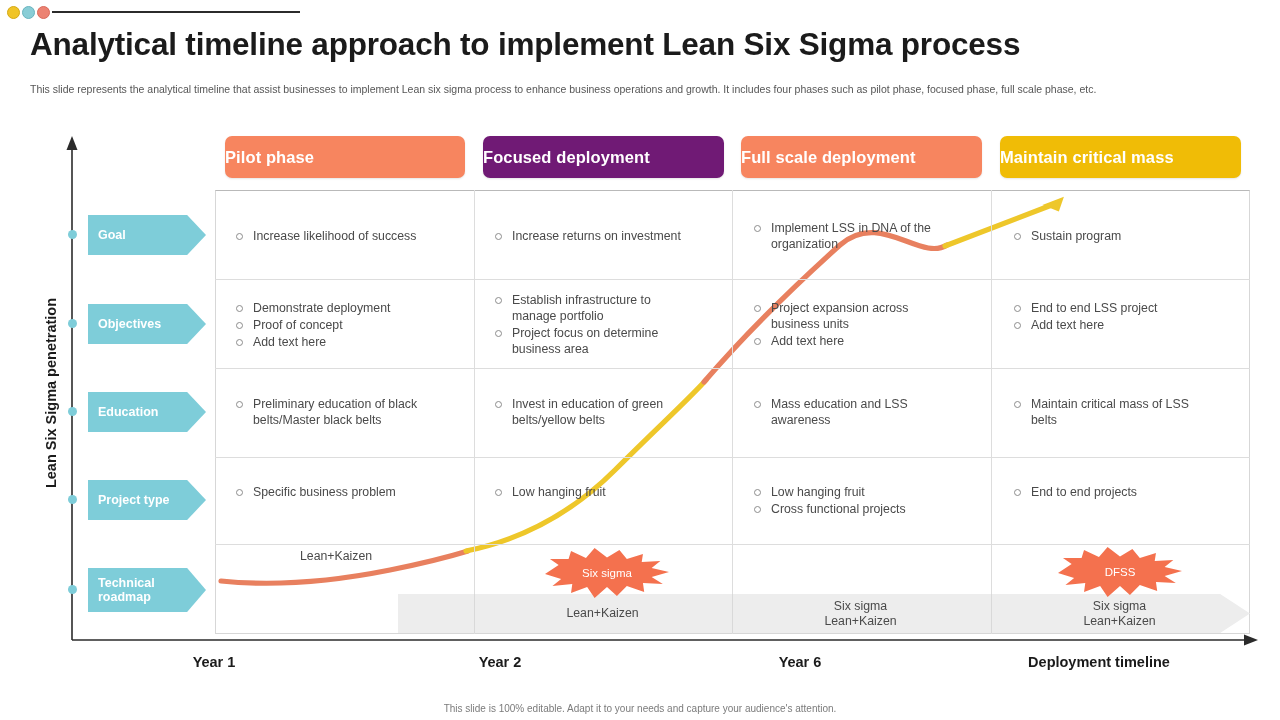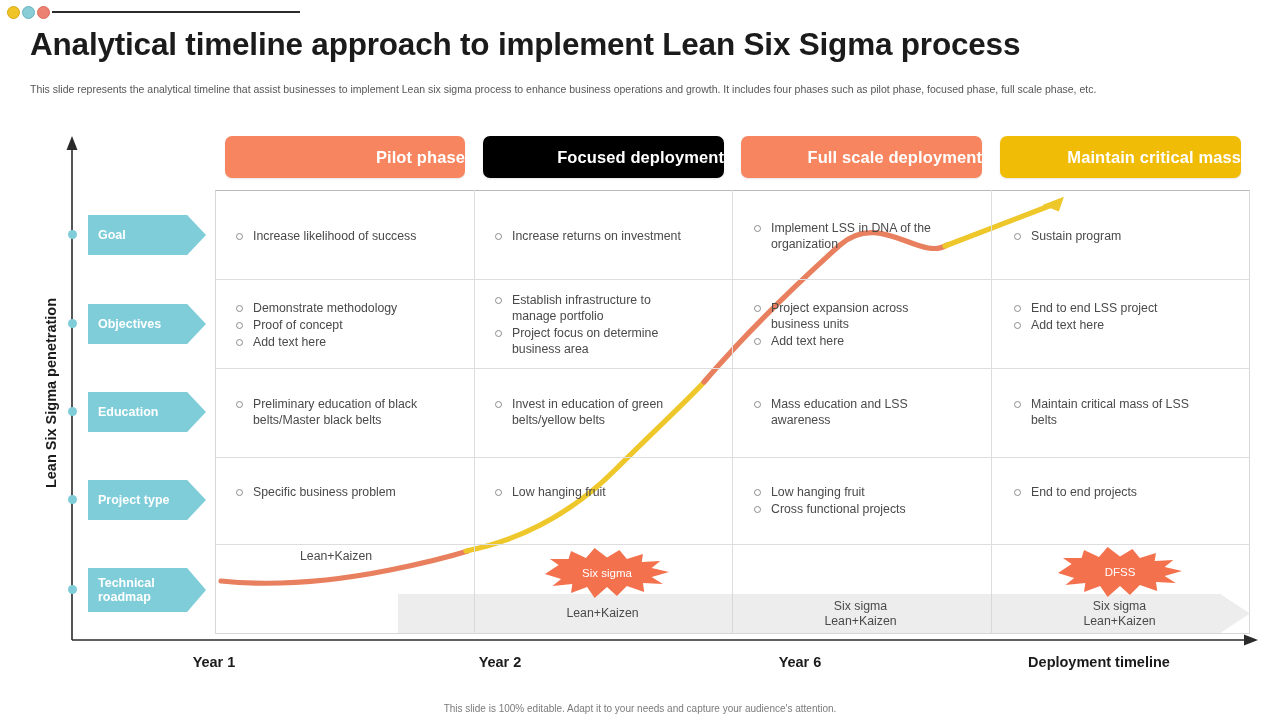--- a/index.html
+++ b/index.html
@@ -36,21 +36,21 @@
     transform:rotate(-90deg);transform-origin:center center;
     text-align:center;font-size:14.5px;font-weight:bold;color:#1b1b1b;
   }
 
   
   #axes{position:absolute;left:0;top:0;width:1280px;height:720px;pointer-events:none;}
 
   
   .phase{
     position:absolute;top:136px;height:42px;border-radius:7px;
-    display:flex;align-items:center;justify-content:flex-end;
+    display:flex;align-items:center;justify-content:flex-start;
     color:#ffffff;font-weight:bold;font-size:16.5px;letter-spacing:.1px;
     box-shadow:0 1px 2px rgba(0,0,0,.10);
   }
 
   
   .rowlabel{
     position:absolute;left:88px;width:118px;height:40px;
     background:#7ecdd9;
     clip-path:polygon(0 0, 84% 0, 100% 50%, 84% 100%, 0 100%);
     display:flex;align-items:center;
@@ -154,21 +154,21 @@
 
     <path d="M704,382 C740,340 790,290 840,245 C880,210 920,262 947,245" fill="none" stroke="#e8805f" stroke-width="5.2" stroke-linecap="round"></path>
 
     <path d="M945,246 L1057,203" fill="none" stroke="#eec72a" stroke-width="5.2" stroke-linecap="round"></path>
     <path d="M1066,200 L1043,200 L1056,212 Z" fill="#eec72a" transform="rotate(-21 1056 204)"></path>
   </svg>
 
   <div class="phase" style="left: 225px; width: 240px; background: rgb(247, 133, 95);">
     <span>Pilot phase</span>
   </div>
-  <div class="phase" style="left: 483px; width: 241px; background: #000000;">
+  <div class="phase" style="left: 483px; width: 241px; background: #701a75;">
     <span>Focused deployment</span>
   </div>
   <div class="phase" style="left: 741px; width: 241px; background: rgb(247, 133, 95);">
     <span>Full scale deployment</span>
   </div>
   <div class="phase" style="left: 1000px; width: 241px; background: rgb(240, 188, 6);">
     <span>Maintain critical mass</span>
   </div>
 
   <div class="axisdot" style="top: 230px; background: rgb(126, 205, 217);"></div>
@@ -221,21 +221,21 @@
     </ul>
   </div>
   <div class="cell" style="left:1010px;top:228px;width:220px;">
     <ul class="bullets">
       <li>Sustain program</li>
     </ul>
   </div>
 
   <div class="cell" style="left:232px;top:300px;width:235px;">
     <ul class="bullets">
-      <li>Demonstrate methodology</li>
+      <li>Demonstrate deployment</li>
       <li>Proof of concept</li>
       <li>Add text here</li>
     </ul>
   </div>
   <div class="cell" style="left:491px;top:292px;width:205px;">
     <ul class="bullets">
       <li>Establish infrastructure to manage portfolio</li>
       <li>Project focus on determine business area</li>
     </ul>
   </div>

